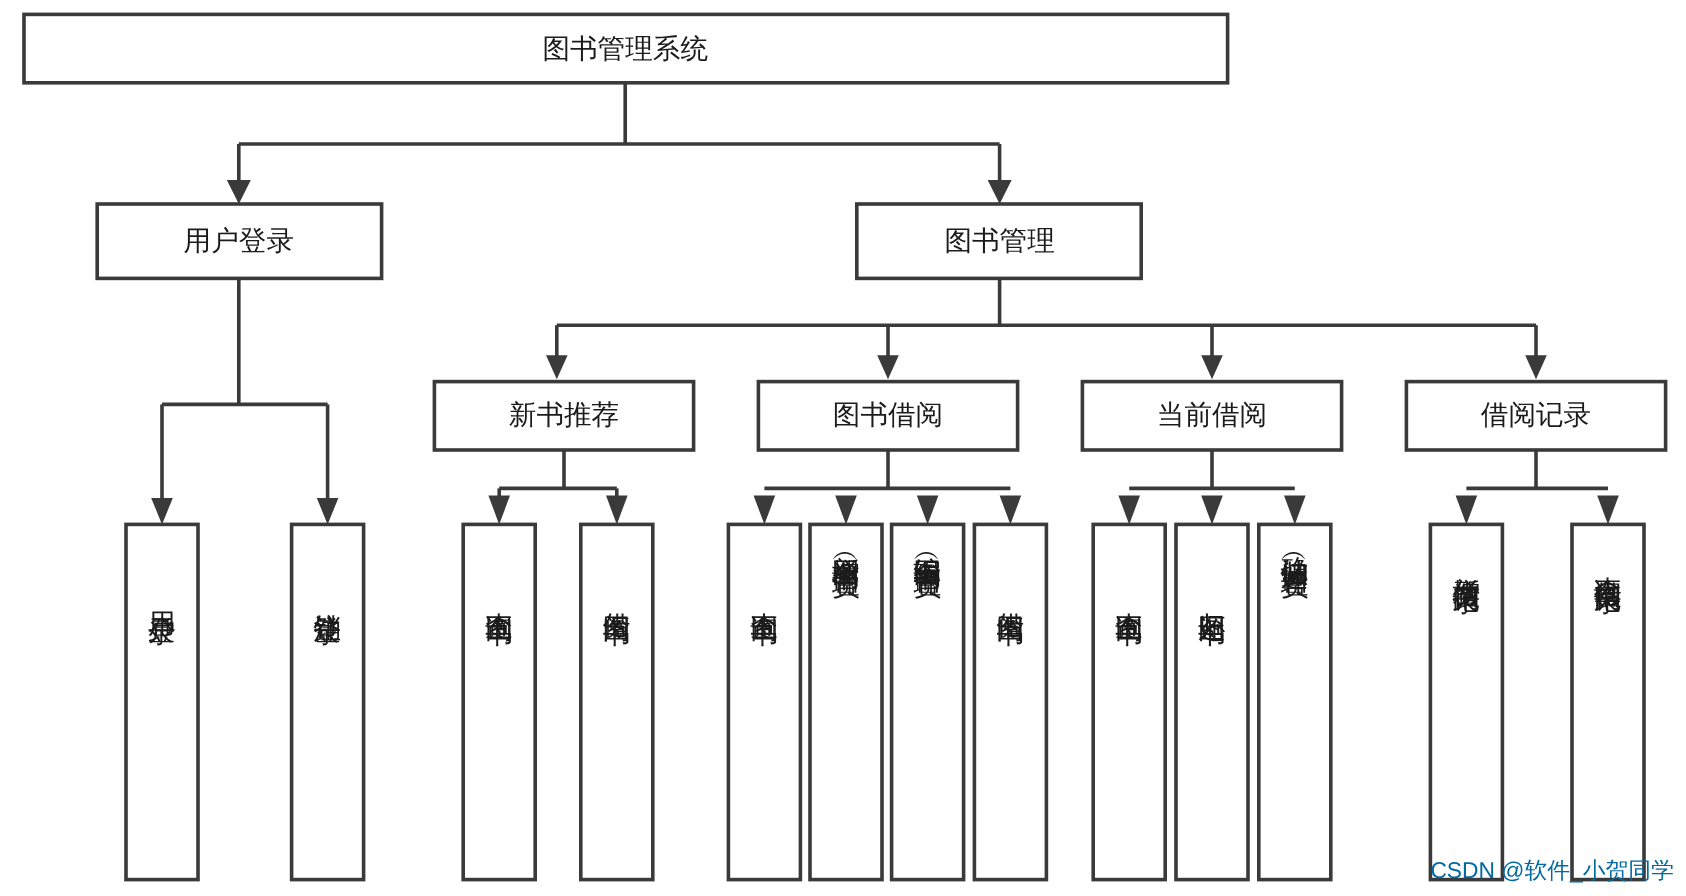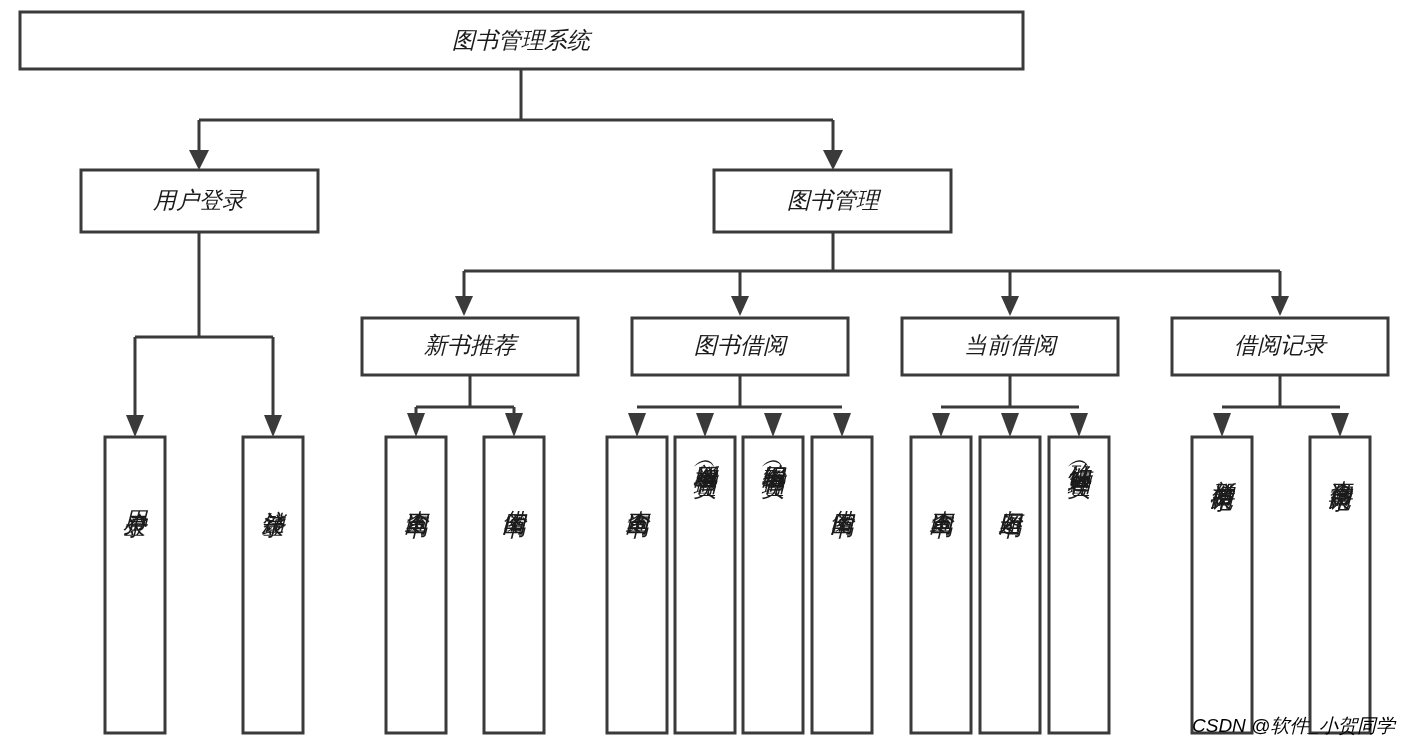--- a/index.html
+++ b/index.html
@@ -11,21 +11,20 @@
     width: 1405px;
     height: 747px;
     font-family: "Liberation Sans", "DejaVu Sans", sans-serif;
     position: relative;
     overflow: hidden;
   }
   #diagram-root {
     position: relative;
     width: 1282px;
     height: 747px;
-    font-style: italic;
   }
   svg.diagram-canvas {
     position: absolute;
     left: 0;
     top: 0;
     width: 1405px;
     height: 747px;
   }
   .node-box {
     fill: #ffffff;
@@ -61,21 +60,21 @@
     display: flex;
     align-items: center;
     justify-content: flex-start;
     white-space: nowrap;
     pointer-events: none;
   }
   .watermark {
     position: absolute;
     font-family: "Liberation Sans", "DejaVu Sans", sans-serif;
     font-size: 19px;
-    color: #000000;
+    color: #0369a1;
     white-space: nowrap;
     left: 1192px;
     top: 713px;
   }
 </style>
 </head>
 <body>
 
 <div id="diagram-root">
 

